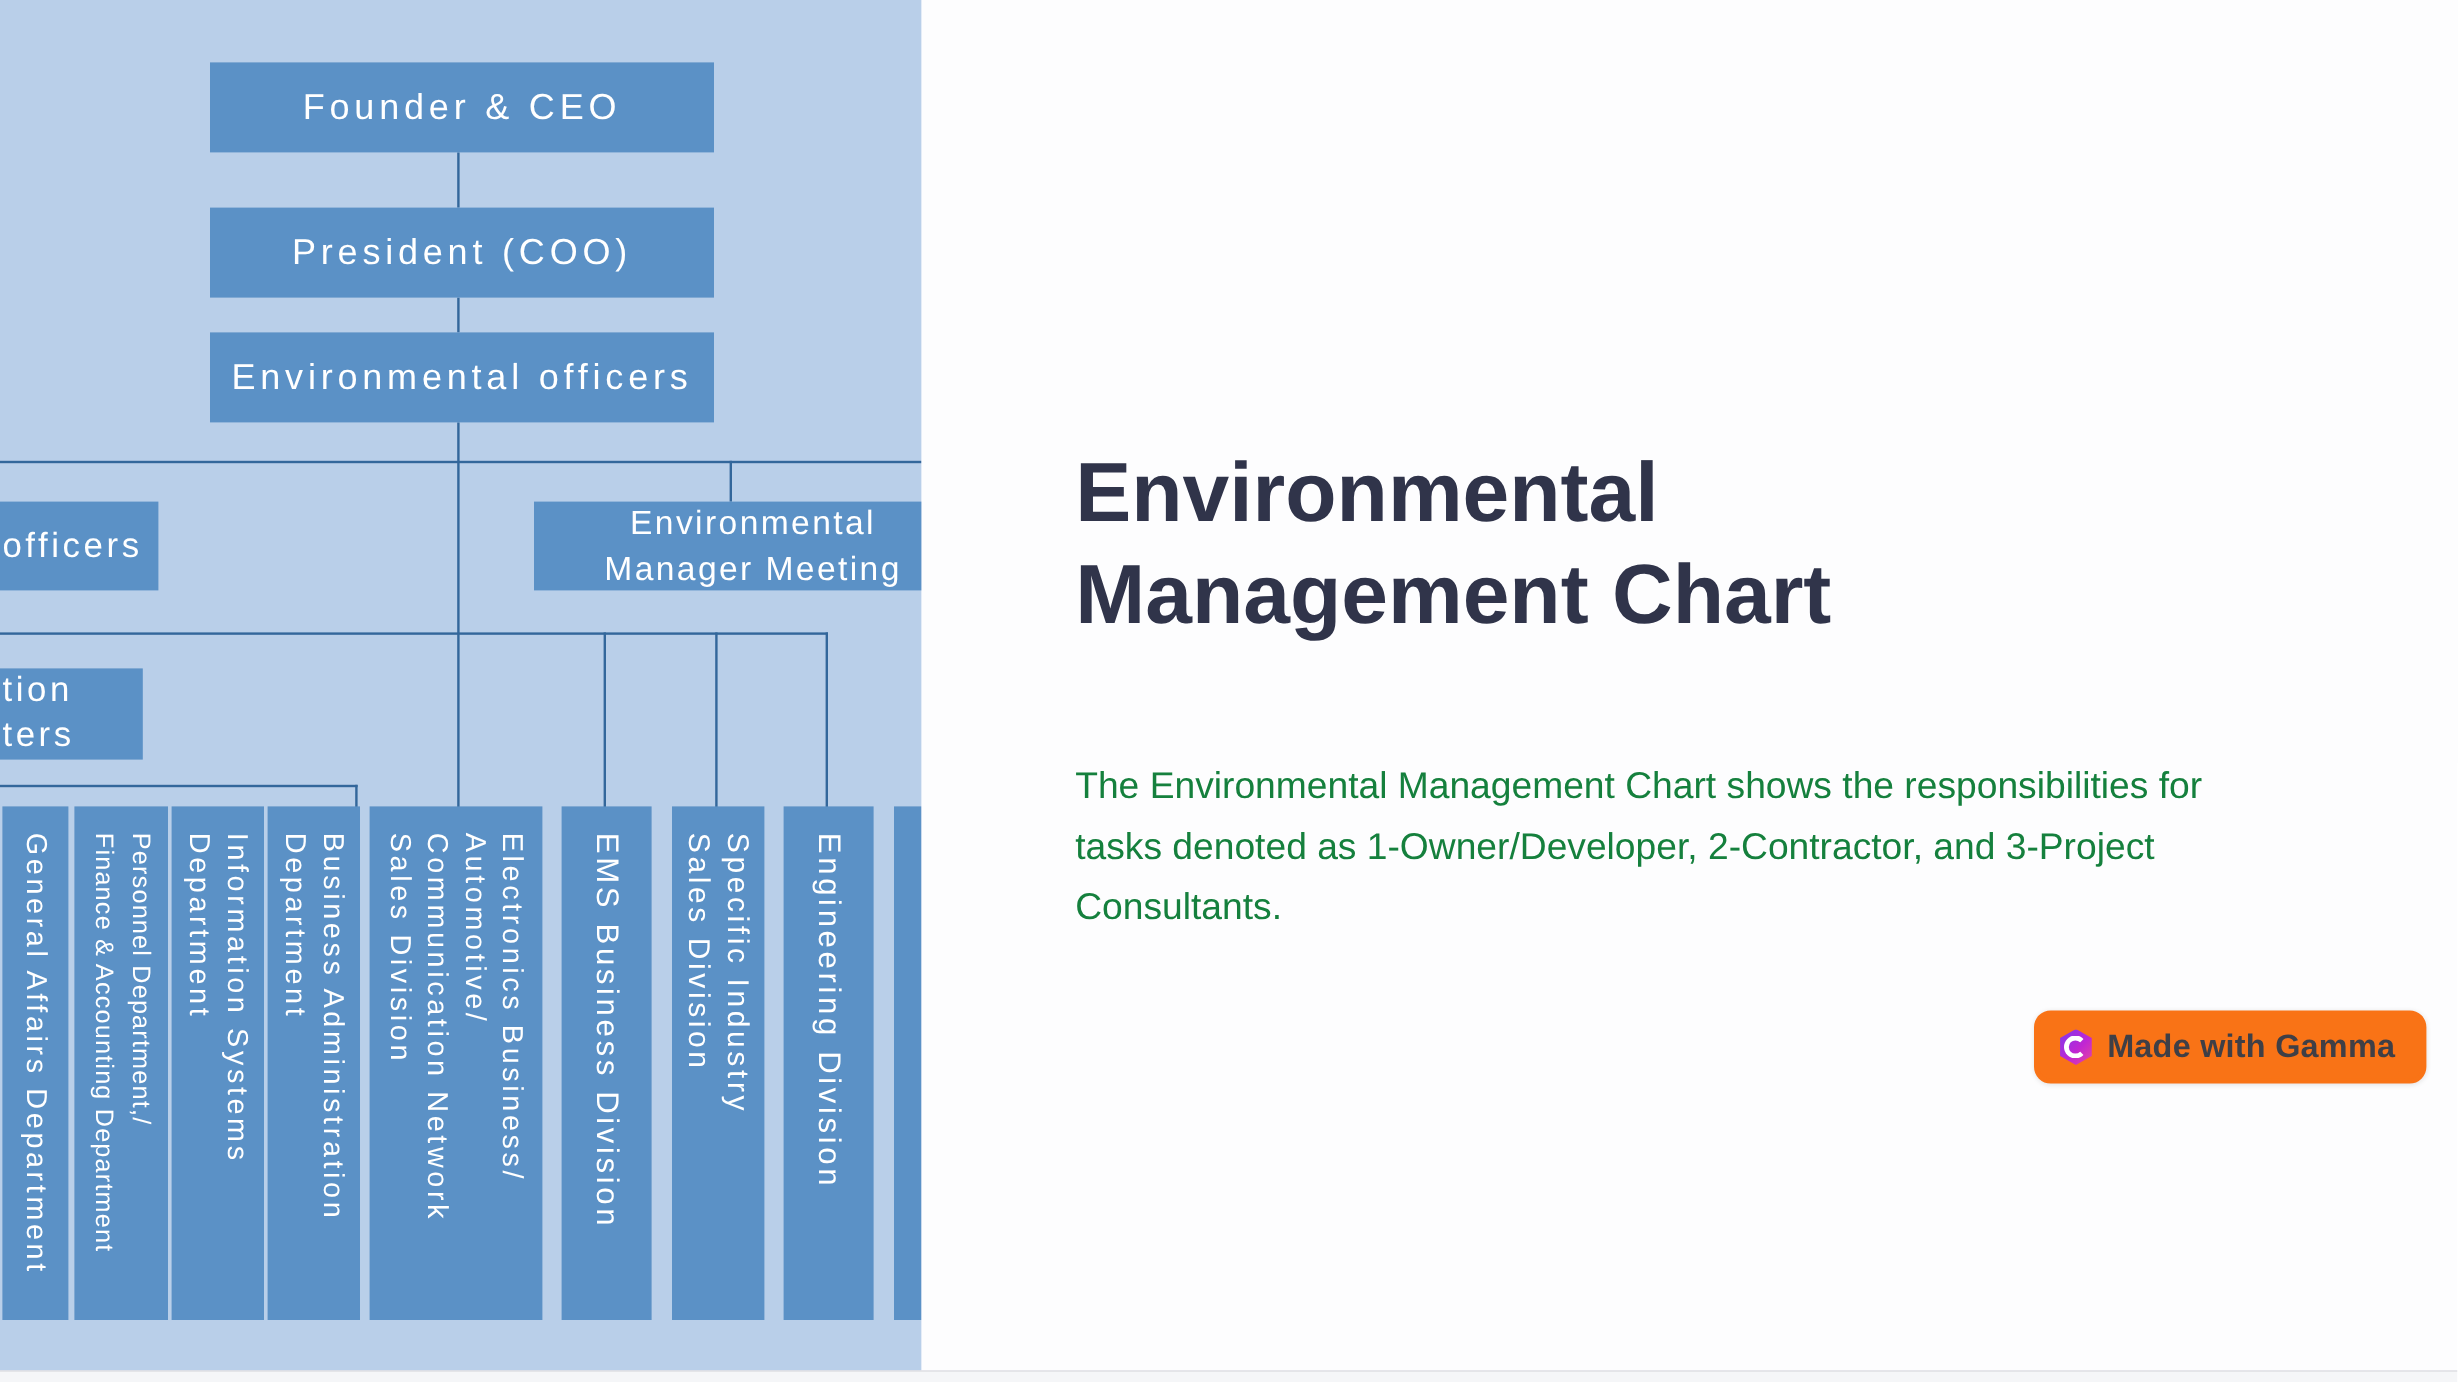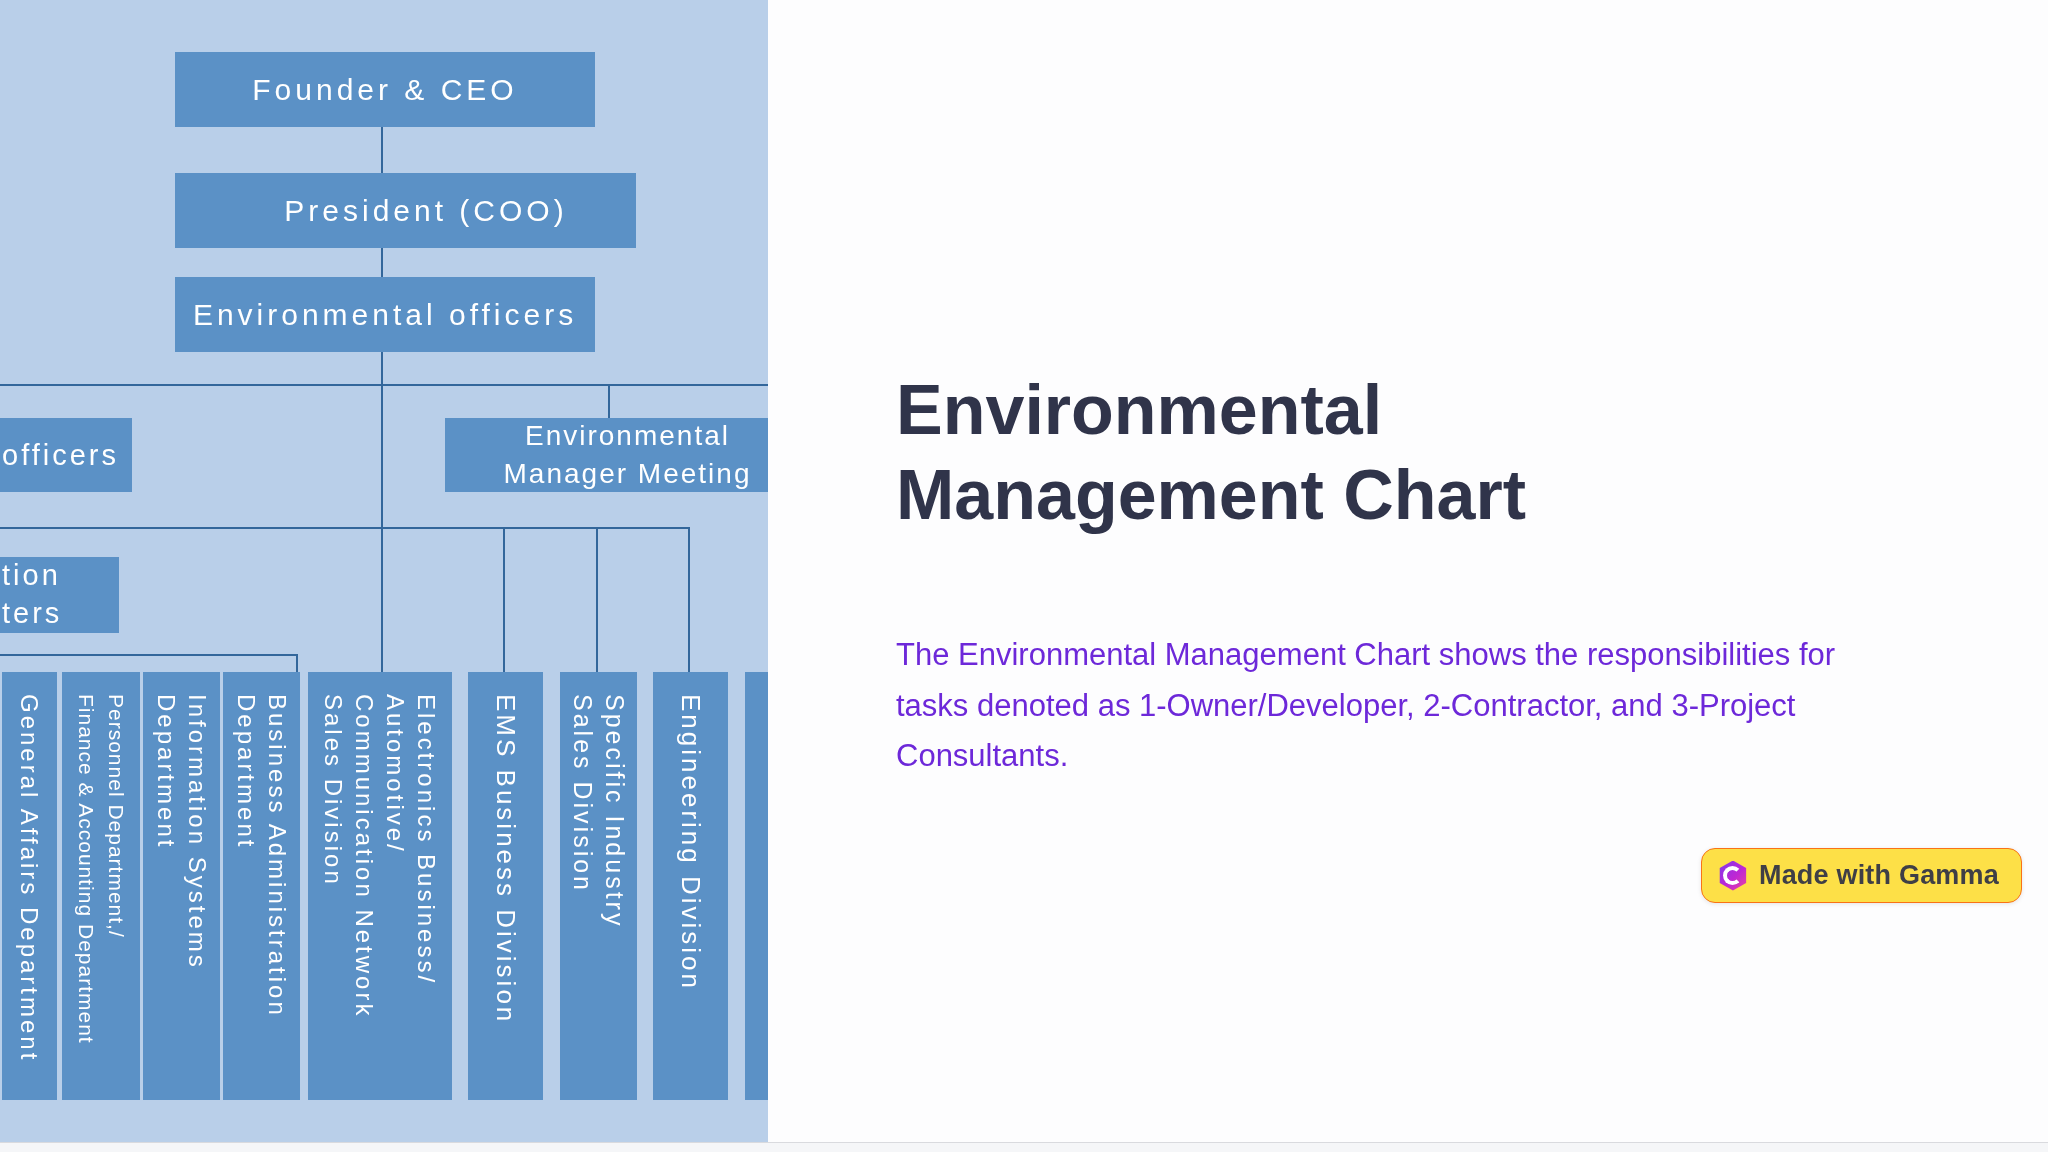--- a/index.html
+++ b/index.html
@@ -37,25 +37,25 @@
   .d6{left:468px;width:75px;font-size:26px;}
   .d7{left:560px;width:77px;font-size:25px;}
   .d8{left:653px;width:75px;font-size:26px;}
   .d9{left:745px;width:23px;}
 
   
   .content-panel{position:absolute;left:768px;top:0;width:1280px;height:1143px;background:#fdfdfe;}
   .page-title{margin:0;position:absolute;left:128px;top:368px;width:920px;
     font-size:70px;font-weight:700;line-height:1.22;color:#30344a;letter-spacing:0;}
   .page-body{margin:0;position:absolute;left:128px;top:630px;width:952px;
-    font-size:31px;font-weight:400;line-height:1.63;color:#6d28d9;}
+    font-size:31px;font-weight:400;line-height:1.63;color:#15803d;}
 
   
   .gamma-badge{position:absolute;right:26px;bottom:27px;height:53px;padding:0 22px 0 16px;
-    background:#fde047;border:1px solid #f97316;border-radius:14px;
+    background:#f97316;border:4px solid #f97316;border-radius:14px;
     box-shadow:0 1px 4px rgba(0,0,0,0.10);display:flex;align-items:center;gap:11px;cursor:pointer;}
   .gamma-logo{width:30px;height:30px;flex:0 0 30px;
     background:linear-gradient(135deg,#7c3aed 0%,#c026d3 55%,#ec4899 100%);
     clip-path:polygon(50% 0%,94% 25%,94% 75%,50% 100%,6% 75%,6% 25%);
     display:flex;align-items:center;justify-content:center;}
   .gamma-logo i{display:block;width:11px;height:11px;border:4px solid #ffffff;
     border-radius:50%;border-right-color:transparent;}
   .gamma-text{font-size:27px;font-weight:700;color:#3f3f46;letter-spacing:0.2px;}
 </style>
 </head>
@@ -74,21 +74,21 @@
       <div class="line vline" style="left:381px;top:248px;height:29px;"></div>
       <div class="line vline" style="left:381px;top:352px;height:321px;"></div>
       <div class="line vline" style="left:608px;top:384px;height:34px;"></div>
       <div class="line vline" style="left:503px;top:527px;height:146px;"></div>
       <div class="line vline" style="left:596px;top:527px;height:146px;"></div>
       <div class="line vline" style="left:688px;top:527px;height:146px;"></div>
 
       <div class="obox top-box" style="top:52px;">
         <span>Founder &amp; CEO</span>
       </div>
-      <div class="obox top-box" style="top:173px;padding-left:41px;">
+      <div class="obox top-box" style="top:173px;">
         <span>President (COO)</span>
       </div>
       <div class="obox top-box" style="top:277px;">
         <span>Environmental officers</span>
       </div>
 
       <div class="obox secretariat-box">
         <span>officers</span>
       </div>
       <div class="obox emm-box">

